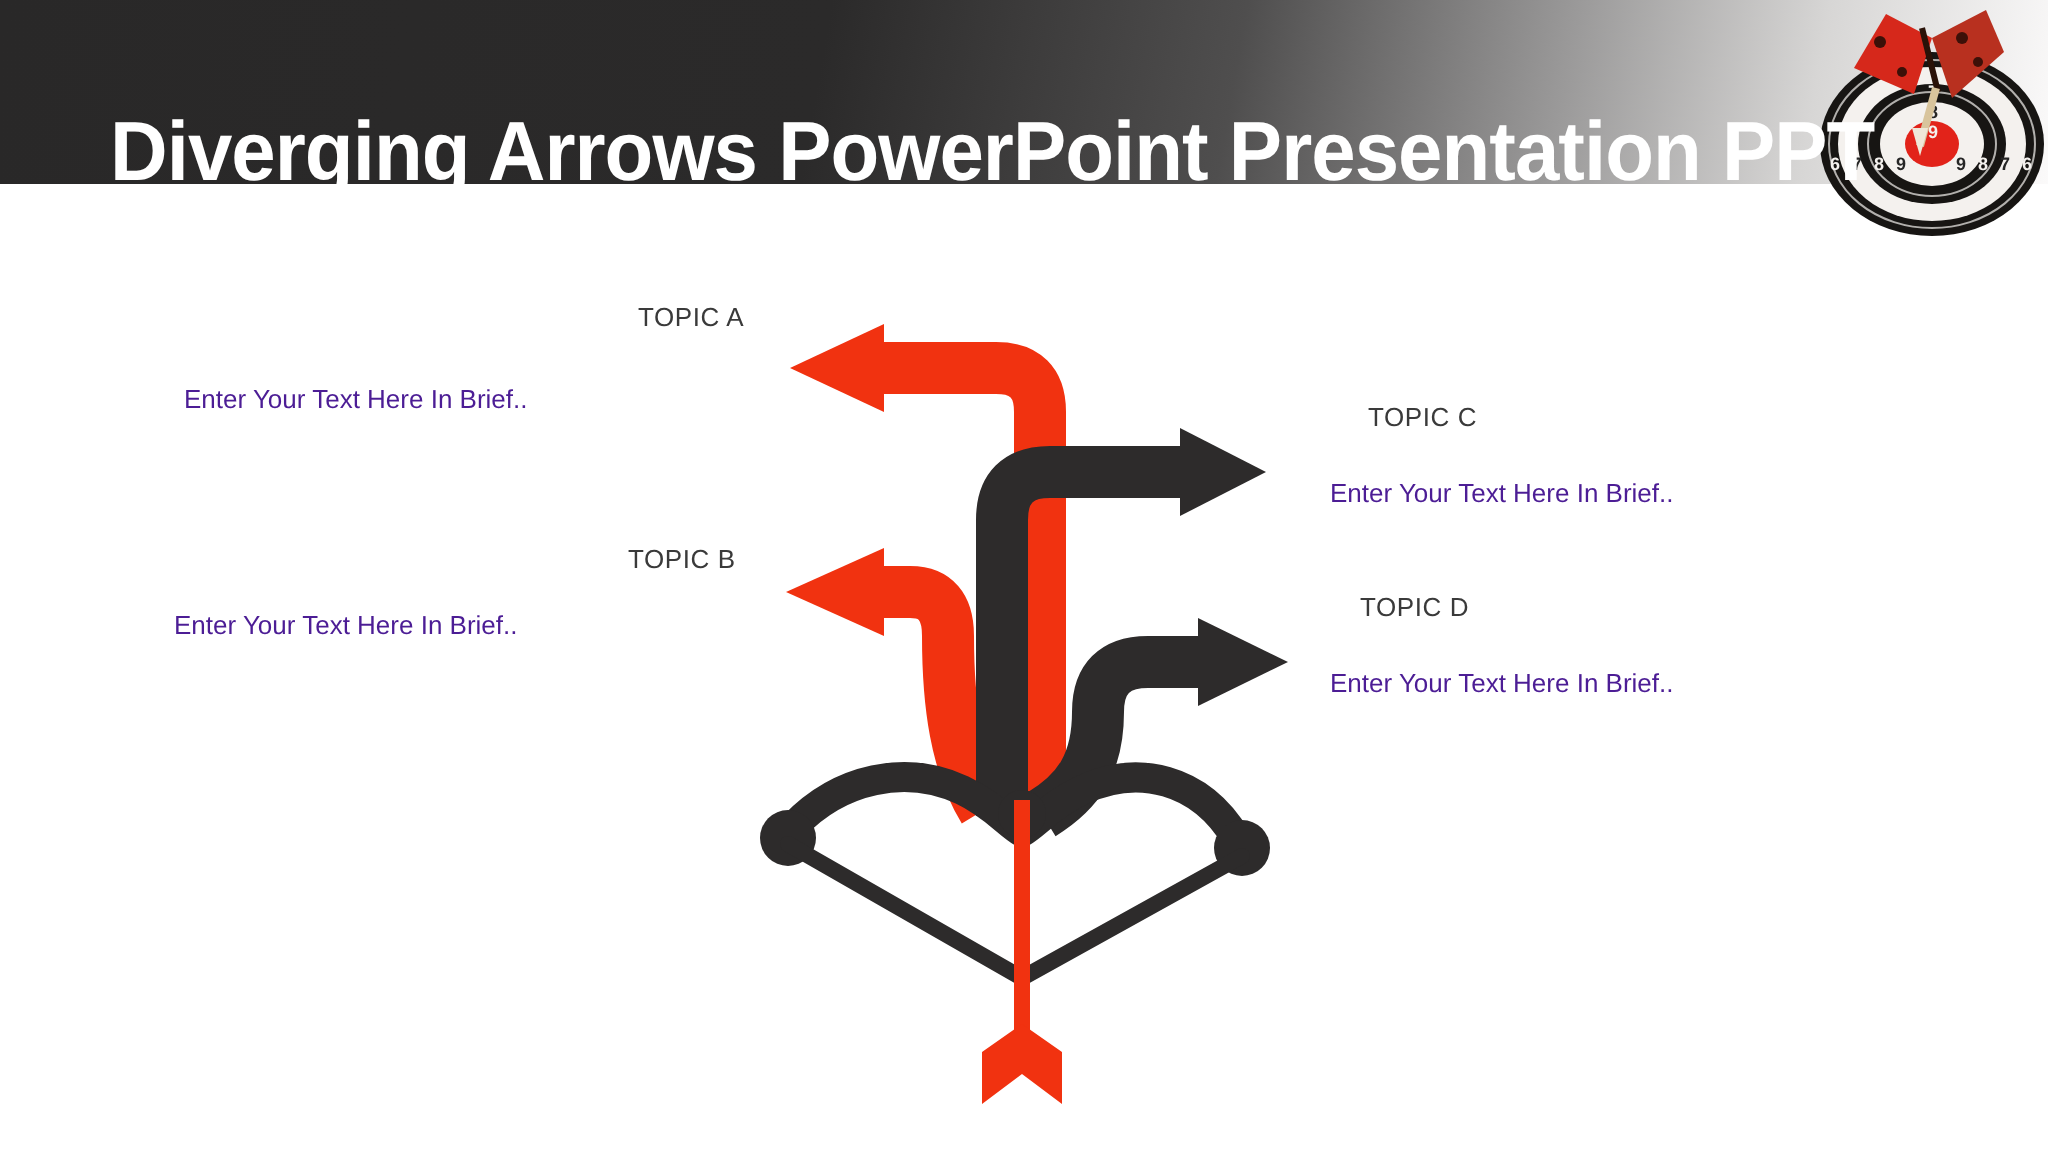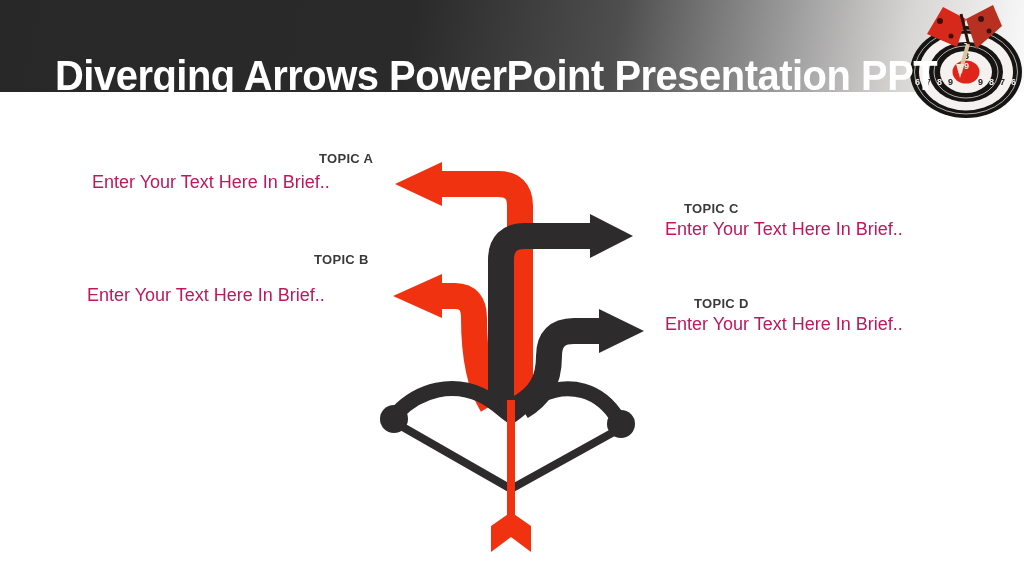--- a/index.html
+++ b/index.html
@@ -23,34 +23,34 @@
     position:absolute;left:55px;top:27px;
     font-size:42px;font-weight:bold;color:#ffffff;
     letter-spacing:-0.5px;white-space:nowrap;
     transform:scaleX(.95);transform-origin:left top;
     z-index:3;line-height:1;
   }
   .arrows-svg{
     position:absolute;left:0;top:0;width:1024px;height:576px;z-index:1;
   }
   .topic-label{
-    position:absolute;font-size:13px;font-weight:bold;color:#3a3a3a;
+    position:absolute;font-size:13px;font-weight:normal;color:#3a3a3a;
     letter-spacing:.3px;white-space:nowrap;z-index:2;line-height:1;
   }
   .topic-body{
-    position:absolute;font-size:18px;color:#be185d;
-    white-space:nowrap;z-index:2;line-height:1;
+    position:absolute;font-size:13px;color:#4c1d95;
+    white-space:nowrap;z-index:2;line-height:1;margin-top:20px;
   }
   .lblA{left:319px;top:152px;}
   .bodyA{left:92px;top:173px;}
-  .lblB{left:314px;top:253px;}
+  .lblB{left:314px;top:273px;}
   .bodyB{left:87px;top:286px;}
   .lblC{left:684px;top:202px;}
   .bodyC{left:665px;top:220px;}
-  .lblD{left:694px;top:297px;}
+  .lblD{left:680px;top:297px;}
   .bodyD{left:665px;top:315px;}
   .db-num{font-size:9px;font-weight:bold;font-family:"Liberation Sans",sans-serif;}
 </style>
 </head>
 <body>
 
 <div class="slide">
 
   <div class="header-bg"></div>
 

